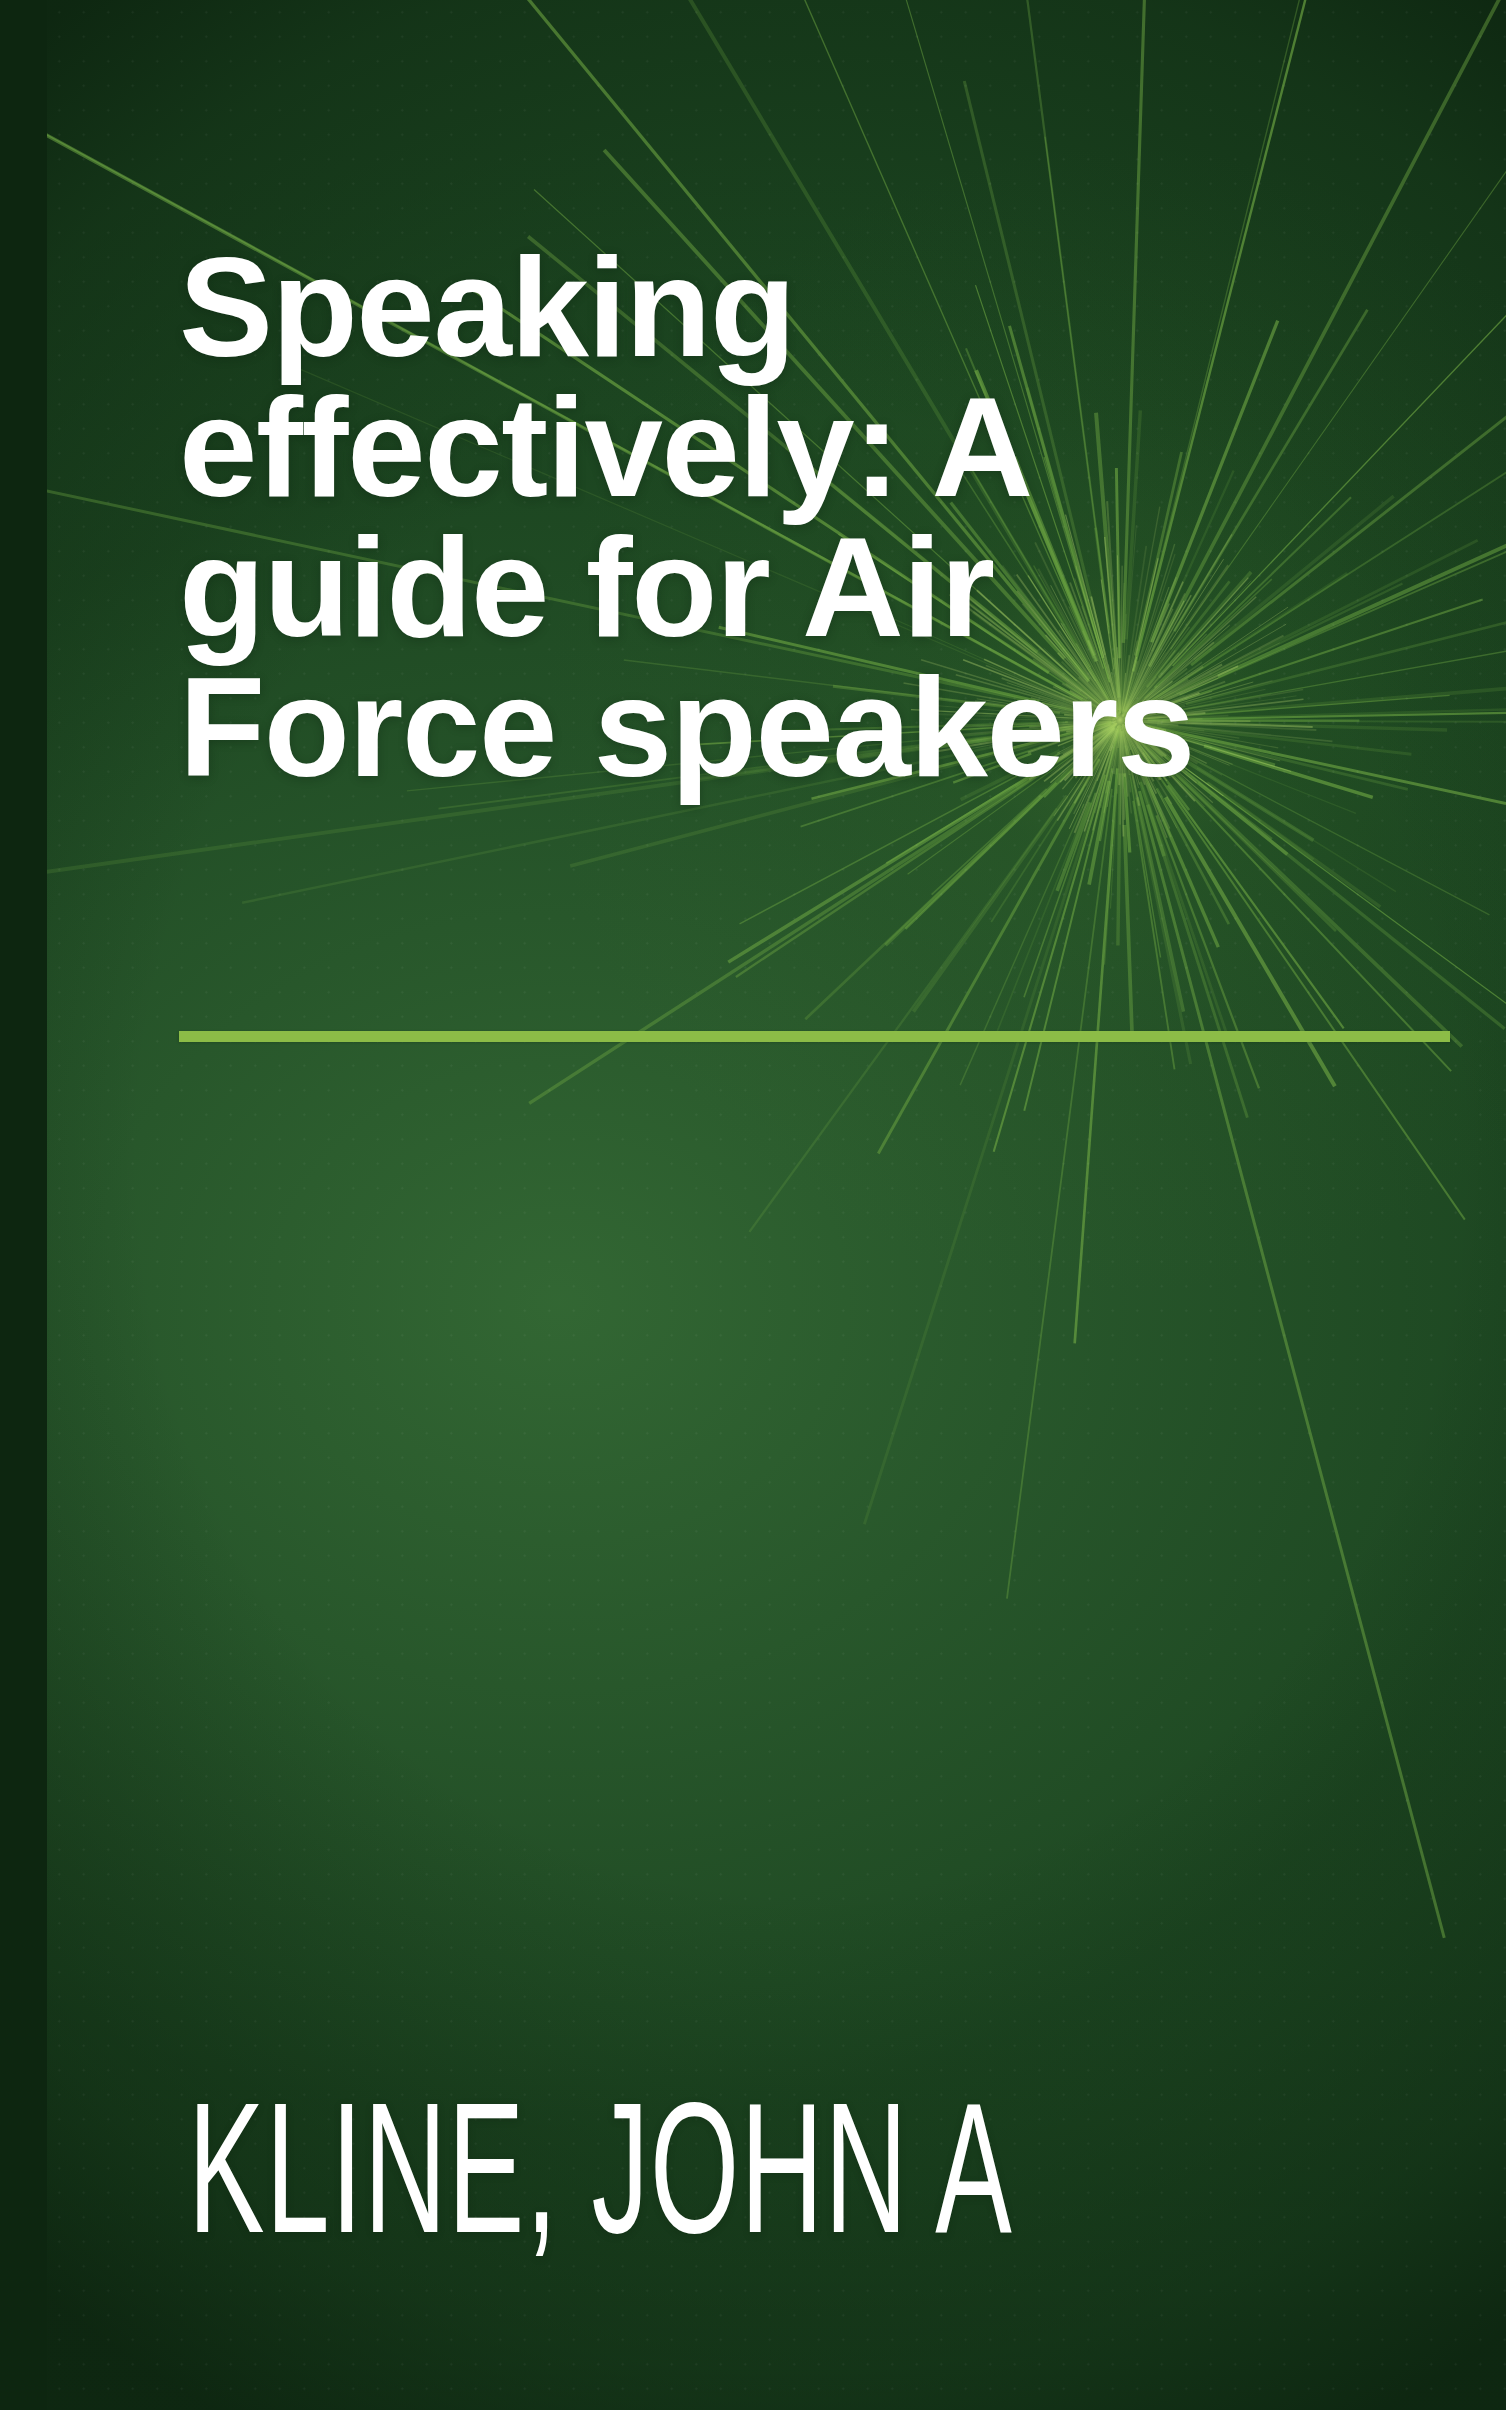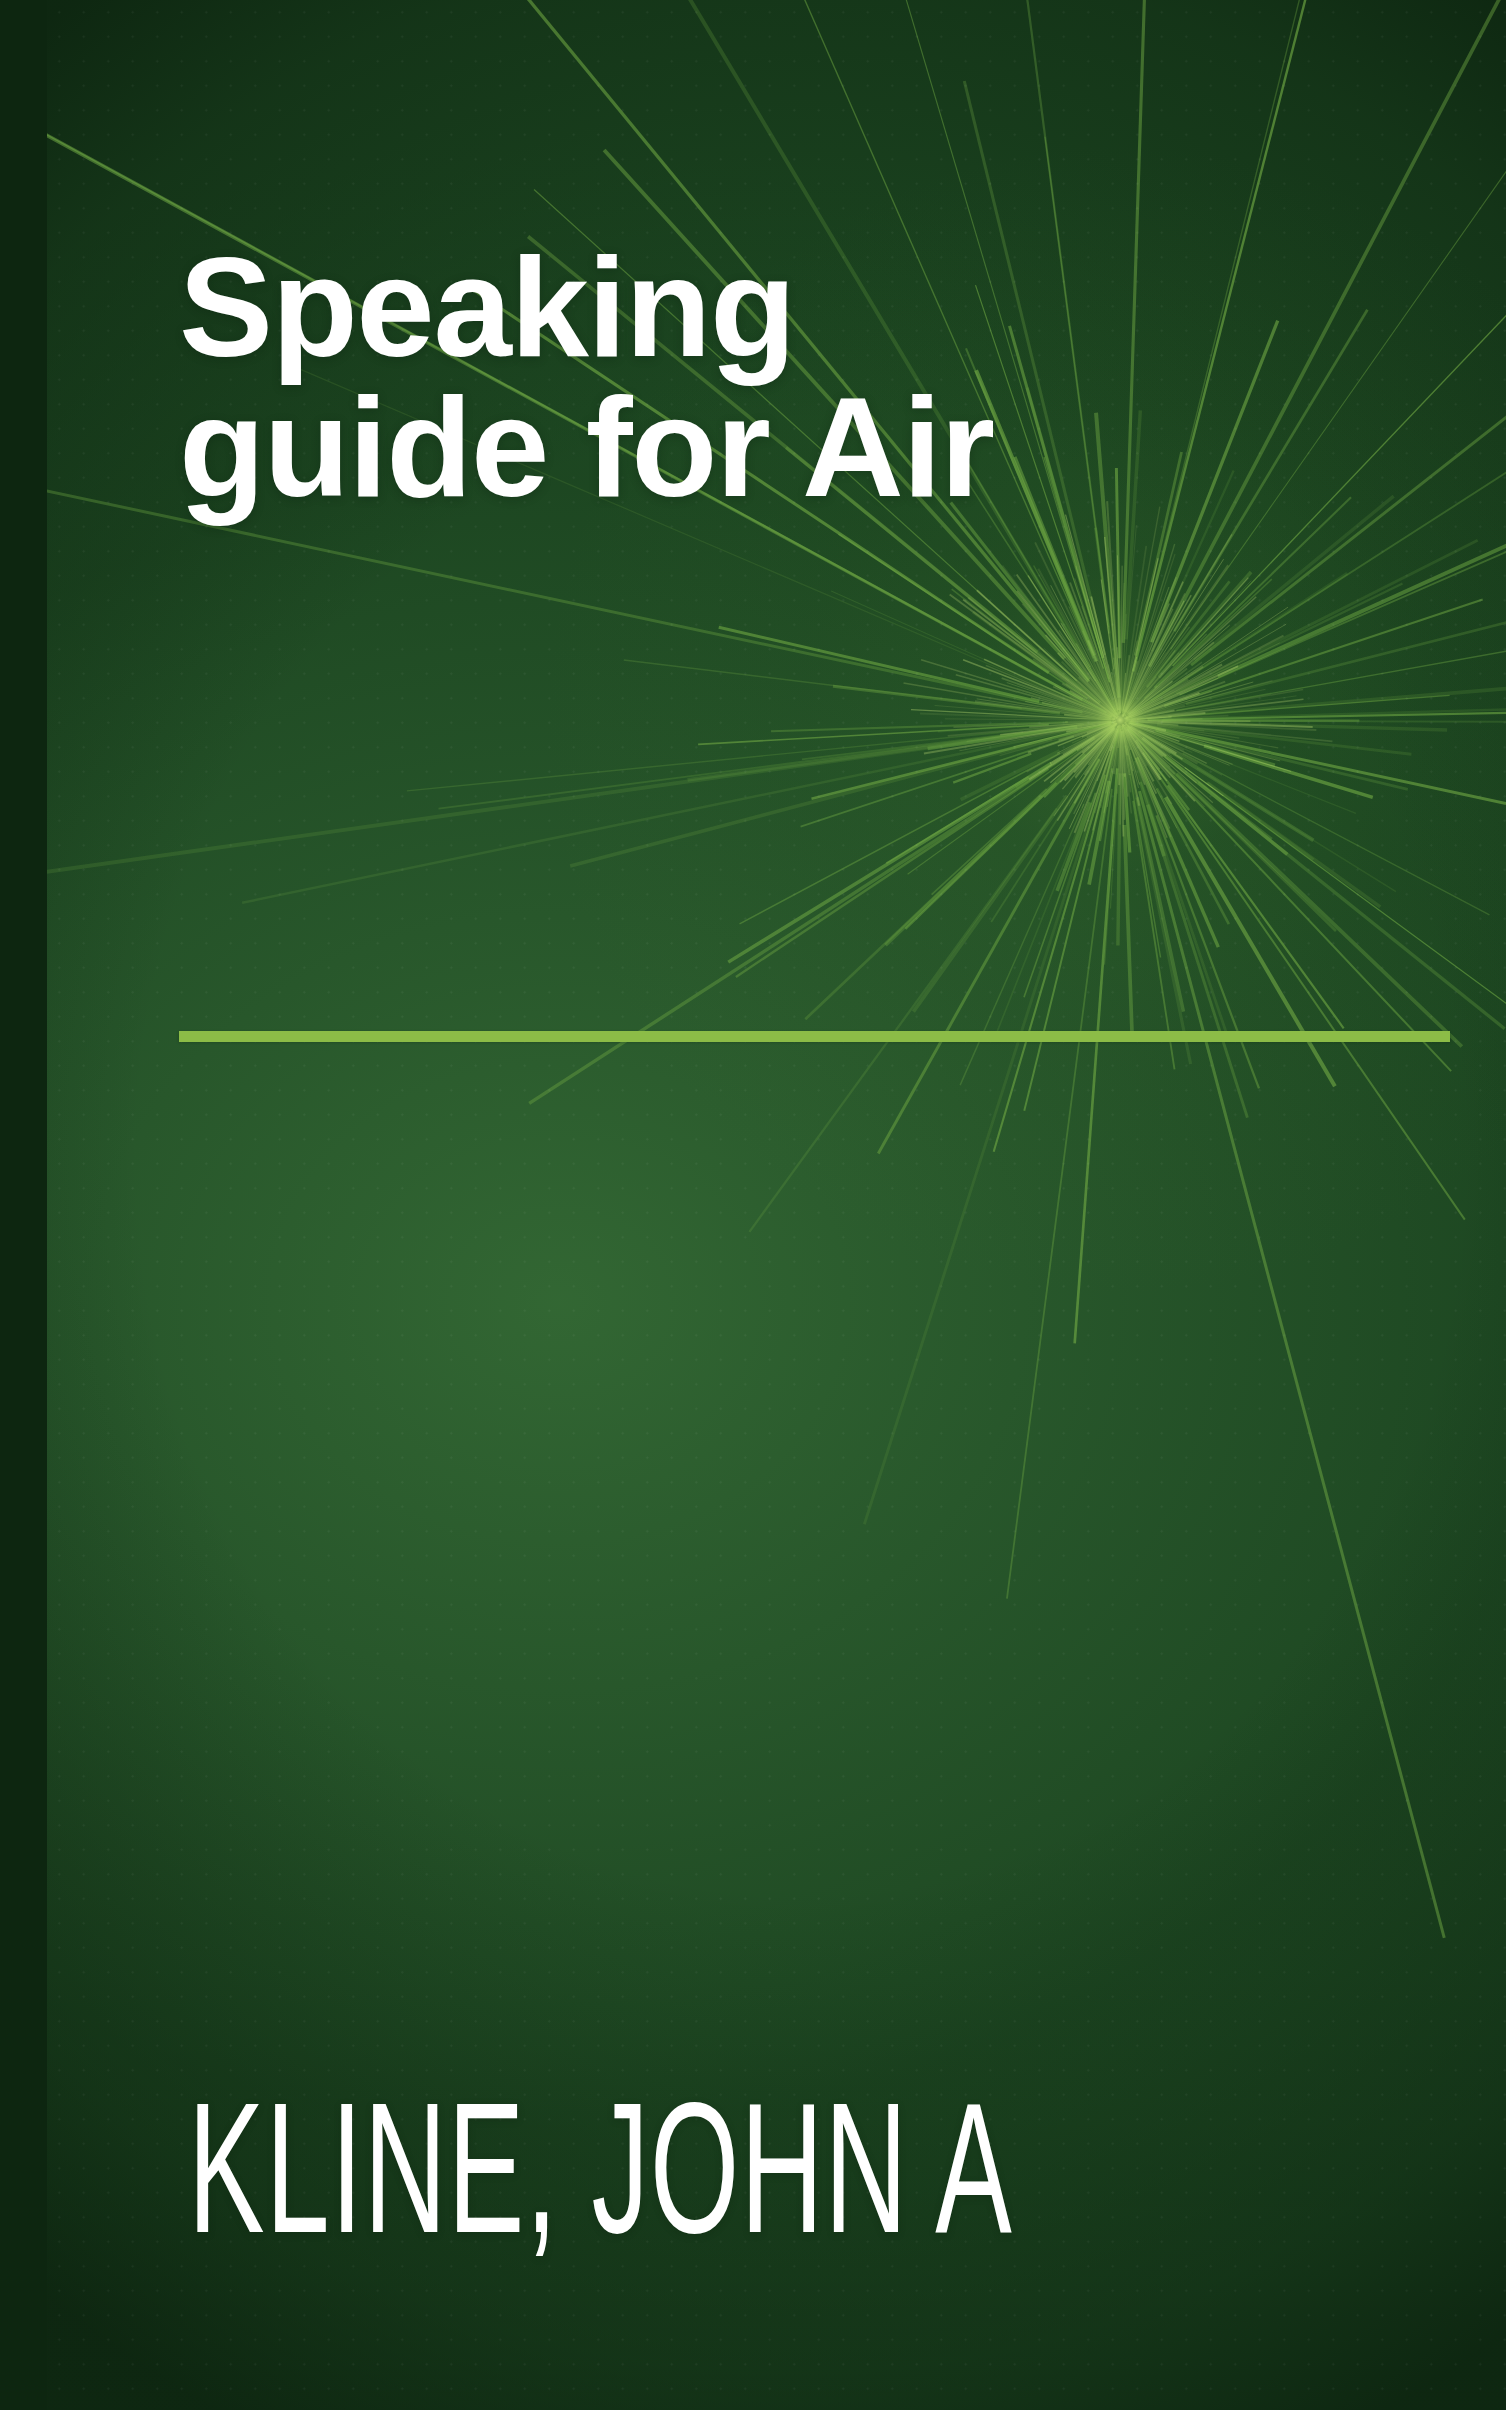--- a/index.html
+++ b/index.html
@@ -543,21 +543,23 @@
     </svg>
 
   <div class="bg-glow">
     <div class="bg-glow-inner"></div>
   </div>
 
   <div class="bg-dots"></div>
 
   <div class="title-block">
     <div class="title-line">Speaking</div>
+    <div class="title-line">effectively: A</div>
     <div class="title-line">guide for Air</div>
+    <div class="title-line">Force speakers</div>
   </div>
 
   <div class="rule"></div>
 
   <div class="author">KLINE, JOHN A</div>
 
 </div>
 
 
 </body></html>

